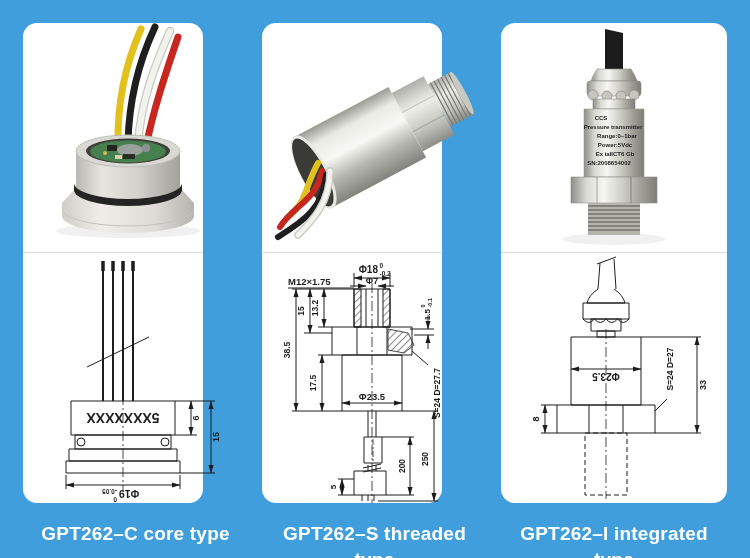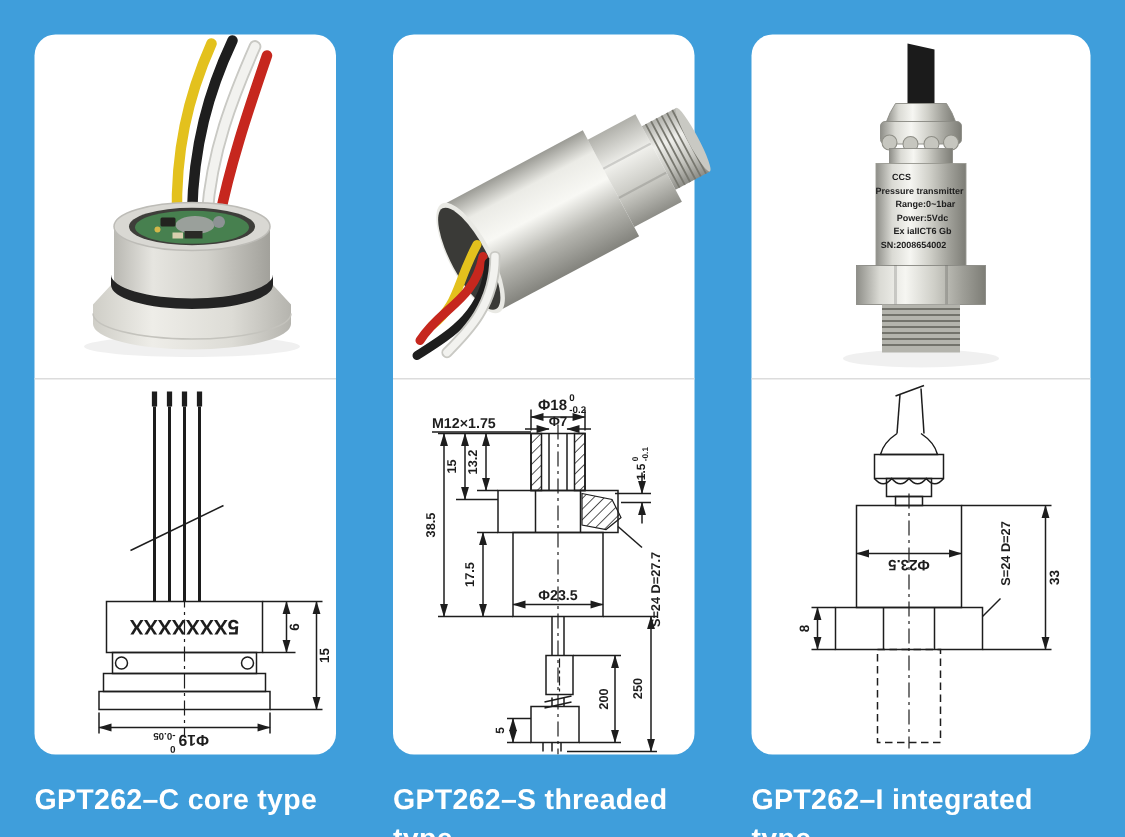--- a/index.html
+++ b/index.html
@@ -1,22 +1,22 @@
 <!DOCTYPE html>
 <html><head>
 <meta charset="utf-8">
 <style>
   html,body{margin:0;padding:0;}
   .stage{position:relative;width:750px;height:558px;background:#3F9EDB;overflow:hidden;
          font-family:"Liberation Sans",sans-serif;}
-  .card{position:absolute;top:23px;width:201px;height:480px;background:#fff;border-radius:14px;}
+  .card{position:absolute;top:23px;width:180px;height:480px;background:#fff;border-radius:14px;}
   .card .photo{position:absolute;top:0;left:0;width:225px;height:229px;}
   .card .divider{position:absolute;top:229px;left:0;width:100%;height:1px;background:#dcdcdc;}
   .card .drawing{position:absolute;top:230px;left:0;width:225px;height:250px;}
-  .caption{position:absolute;top:521px;height:26px;line-height:26px;text-align:left;
+  .caption{position:absolute;top:521px;height:26px;line-height:26px;text-align:center;
            color:#fff;font-size:19px;font-weight:600;letter-spacing:.2px;}
   svg{display:block;}
   svg text{font-family:"Liberation Sans",sans-serif;font-weight:700;fill:#1d1d1d;}
   .dwg line,.dwg path,.dwg rect,.dwg circle,.dwg polygon{vector-effect:non-scaling-stroke;}
 </style>
 </head>
 <body>
 
 <div class="stage">
 

